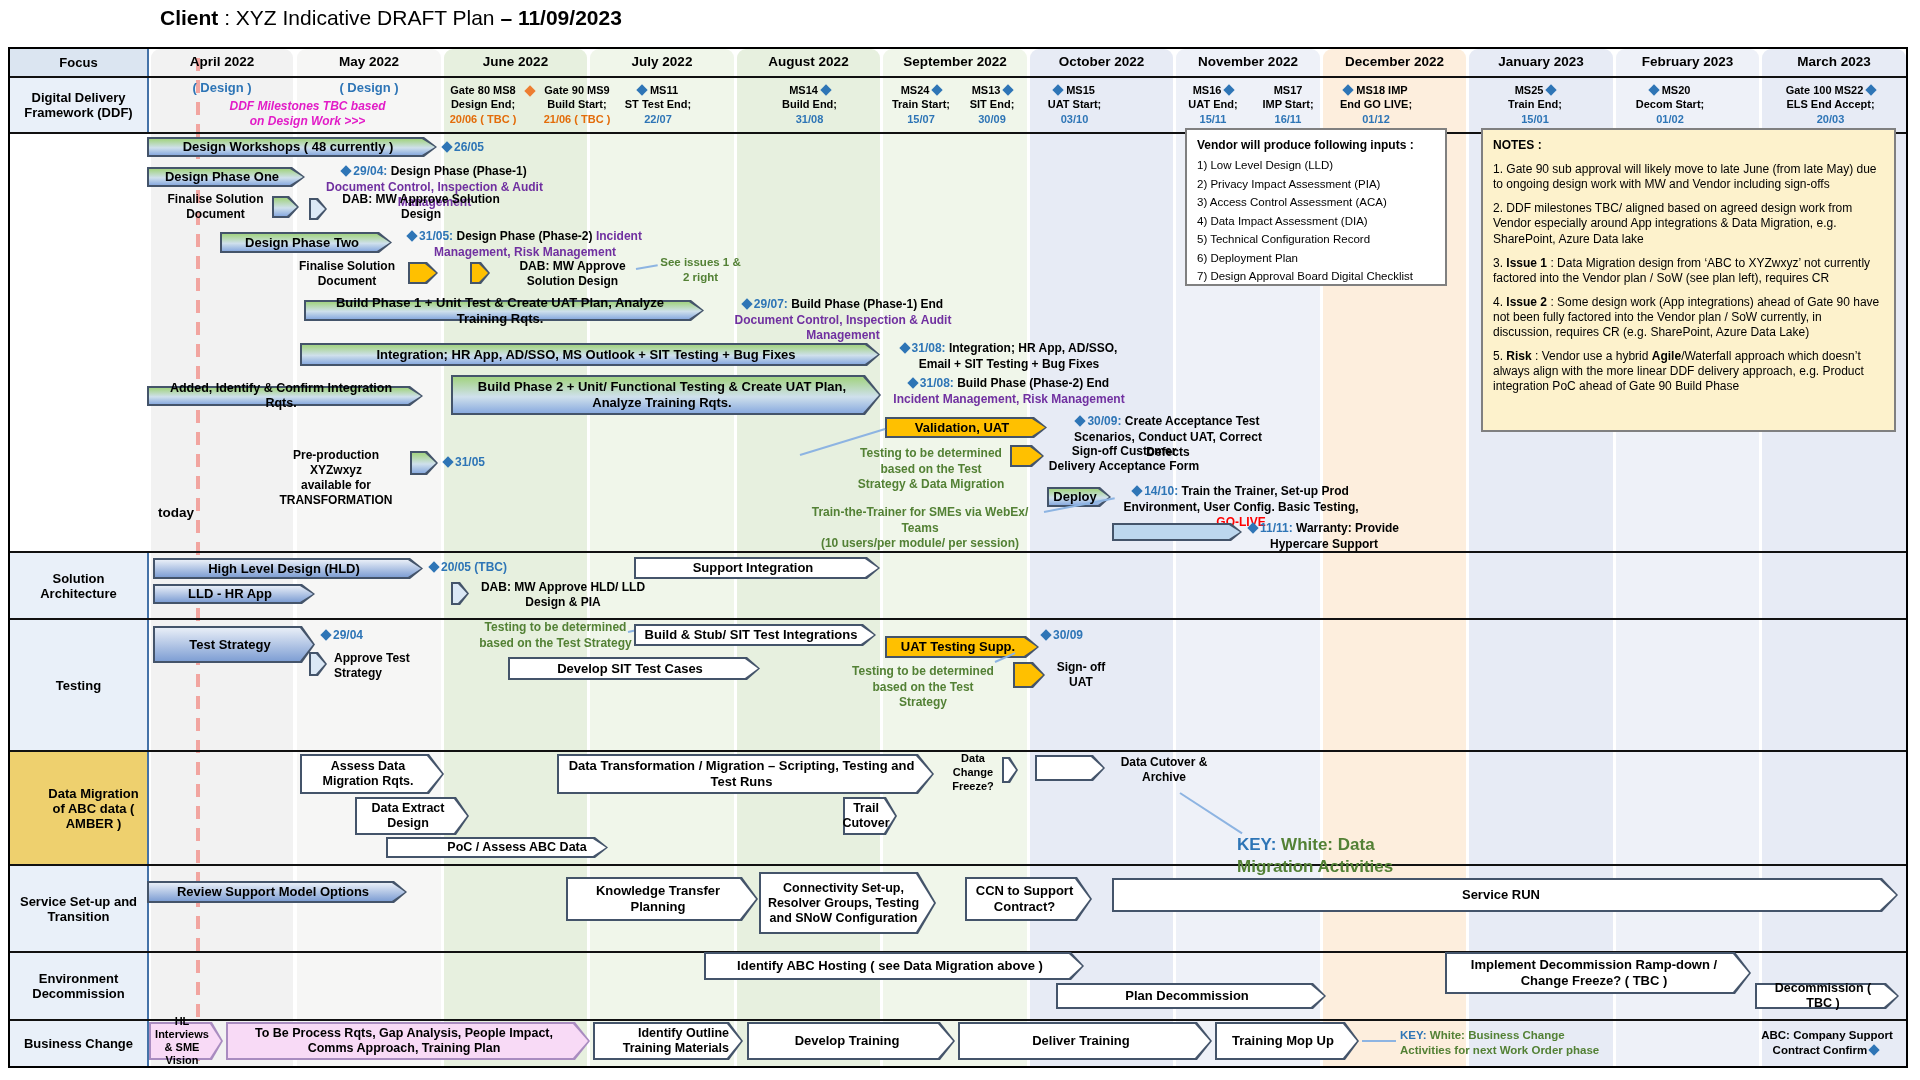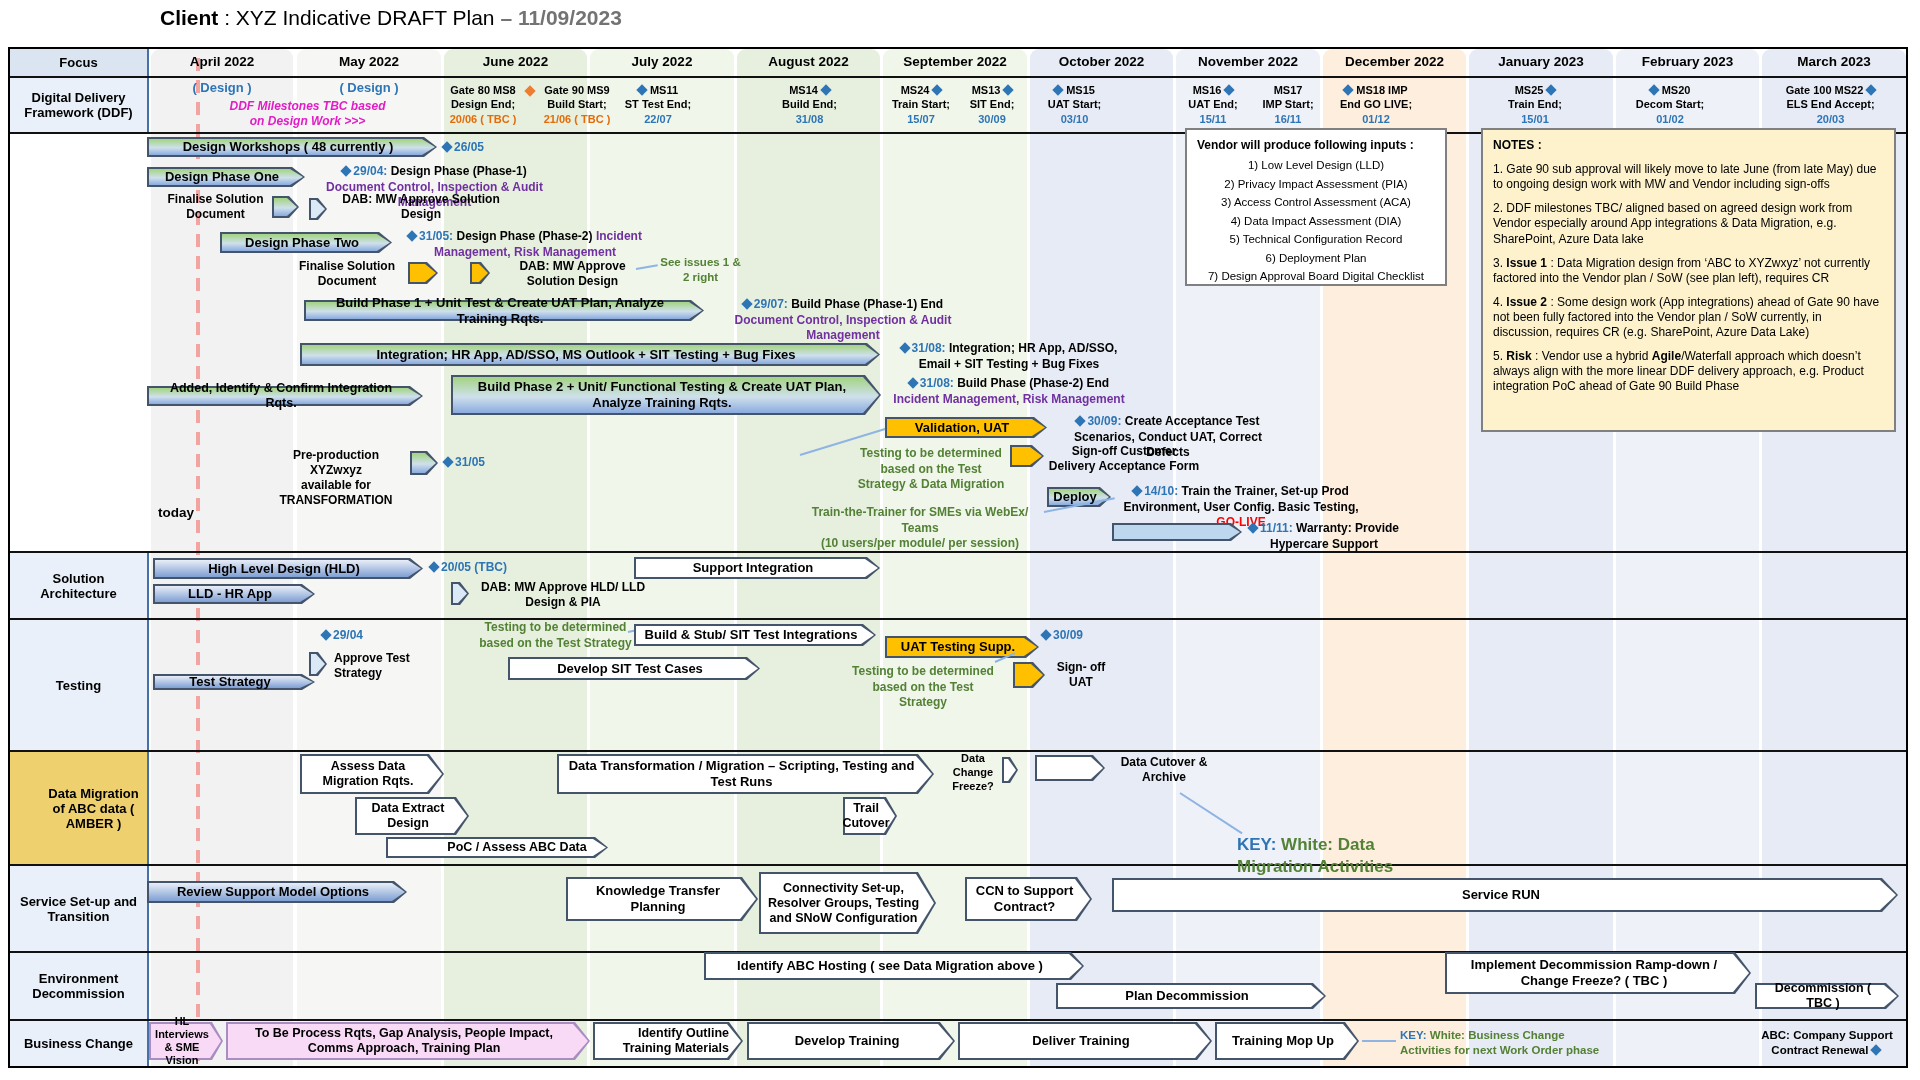--- a/index.html
+++ b/index.html
@@ -1,19 +1,19 @@
 <!DOCTYPE html>
 <html><head>
 <meta charset="utf-8">
 <style>
   html,body{margin:0;padding:0;background:#fff;}
   .cv{position:relative;width:1920px;height:1080px;background:#fff;font-family:"Liberation Sans",sans-serif;overflow:hidden;}
   .ttl{position:absolute;left:160px;top:6px;font-size:21px;color:#000;}
   .ttl .b{font-weight:bold;}
-  .ttl .d{font-weight:bold;color:#737373;}
+  .ttl .d{font-weight:bold;color:#000000;}
   .frame{position:absolute;left:8px;top:47px;width:1900px;height:1021px;border:2px solid #000;box-sizing:border-box;}
   .band{position:absolute;top:49px;height:1019px;border-radius:9px 9px 0 0;}
   .hl{position:absolute;left:10px;width:1898px;height:2px;background:#111;}
   .fcell{position:absolute;left:10px;width:139px;display:flex;align-items:center;justify-content:center;text-align:center;font-weight:bold;font-size:13px;background:#e9f0f9;border-right:2px solid #4472a8;box-sizing:border-box;padding:2px 6px;color:#000;}
   .fcell.big{color:#2e75b6;font-size:17.5px;line-height:1.45;}
   .fcell.amber{background:#eed06e;}
   .mh{position:absolute;top:54px;text-align:center;font-weight:bold;font-size:13.5px;color:#000;}
   .sub{position:absolute;top:80px;text-align:center;font-weight:bold;font-size:13px;color:#2e75b6;}
   .mag{position:absolute;left:175px;top:99px;width:265px;text-align:center;font-weight:bold;font-style:italic;font-size:12px;color:#e21cc7;line-height:1.25;}
   .msb{position:absolute;text-align:center;font-size:11px;font-weight:bold;line-height:1.3;color:#000;}
@@ -40,21 +40,21 @@
   .ann .pu{color:#7030a0;}
   .ann .rd{color:#ff0000;}
   .ann .kg{color:#538135;}
   .ann .dia{margin-right:3px;}
   .grn{position:absolute;color:#538135;font-weight:bold;font-size:12px;line-height:1.3;text-align:center;}
   .blkl{position:absolute;font-size:12px;font-weight:bold;color:#000;line-height:1.25;text-align:center;}
   .conn{position:absolute;height:2px;background:#8db4e2;transform-origin:left center;}
   .dash{position:absolute;left:196px;top:58px;width:4px;height:1008px;background:repeating-linear-gradient(180deg,#f2a5a0 0 13px,rgba(0,0,0,0) 13px 22px);}
   .box{position:absolute;background:#fff;border:2px solid #808080;font-size:11.5px;color:#000;padding:8px 10px;box-sizing:border-box;}
   .box .bt{font-weight:bold;font-size:12px;margin-bottom:7px;}
-  .box .it{margin-bottom:6.5px;text-align:center;}
+  .box .it{margin-bottom:6.5px;}
   .notes{background:#fdf2cc;font-size:12px;line-height:1.26;}
   .notes .np{margin-bottom:9px;}
   .notes .b{font-weight:bold;}
 </style>
 </head>
 <body>
 
 <div class="cv">
 
   <div class="ttl">
@@ -323,21 +323,21 @@
   <div class="ann lft" style="left:430px;top:560px;"><span class="dia"></span><span class="dt">20/05 (TBC)</span></div>
   <div class="abar wh" style="left:634px;top:557px;width:246px;height:22px;">
       <span>Support Integration</span>
     </div>
   <div class="abar bl" style="left:153px;top:584px;width:162px;height:20px;">
       <span>LLD - HR App</span>
     </div>
   <div class="abar pale" style="left:451px;top:582px;width:18px;height:23px;--tip:9px;"></div>
   <div class="blkl" style="left:474px;top:580px;width:178px;">DAB: MW Approve HLD/ LLD Design &amp; PIA</div>
 
-  <div class="abar bl" style="left:153px;top:626px;width:162px;height:16px;margin-top:48px;">
+  <div class="abar bl" style="left:153px;top:626px;width:162px;height:37px;">
       <span>Test Strategy</span>
     </div>
   <div class="ann lft" style="left:322px;top:628px;"><span class="dia"></span><span class="dt">29/04</span></div>
   <div class="abar pale" style="left:309px;top:652px;width:18px;height:24px;--tip:9px;"></div>
   <div class="blkl" style="left:334px;top:651px;width:105px;text-align:left;">Approve Test Strategy</div>
   <div class="grn" style="left:478px;top:620px;width:155px;">Testing to be determined based on the Test Strategy</div>
   <div class="conn" style="left:628px;top:631px;width:24px;transform:rotate(-12deg);"></div>
   <div class="abar wh" style="left:634px;top:624px;width:242px;height:22px;">
       <span>Build &amp; Stub/ SIT Test Integrations</span>
     </div>
@@ -417,16 +417,16 @@
       <span>Develop Training</span>
     </div>
   <div class="abar wh" style="left:958px;top:1022px;width:254px;height:38px;--tip:15px;">
       <span>Deliver Training</span>
     </div>
   <div class="abar wh" style="left:1215px;top:1022px;width:144px;height:38px;--tip:14px;">
       <span>Training Mop Up</span>
     </div>
   <div class="conn" style="left:1362px;top:1040px;width:34px;"></div>
   <div class="ann lft" style="left:1400px;top:1028px;width:200px;font-size:11.5px;"><span class="dt">KEY:</span><span class="kg"> White: Business Change Activities for next Work Order phase</span></div>
-  <div class="ann" style="left:1752px;top:1028px;width:150px;font-size:11.5px;"><span>ABC: Company Support Contract Renewal</span> <span class="dia"></span></div>
+  <div class="ann" style="left:1752px;top:1028px;width:150px;font-size:11.5px;"><span>ABC: Company Support Contract Confirm</span> <span class="dia"></span></div>
 
   <div class="frame"></div>
 </div>
 
 </body></html>

